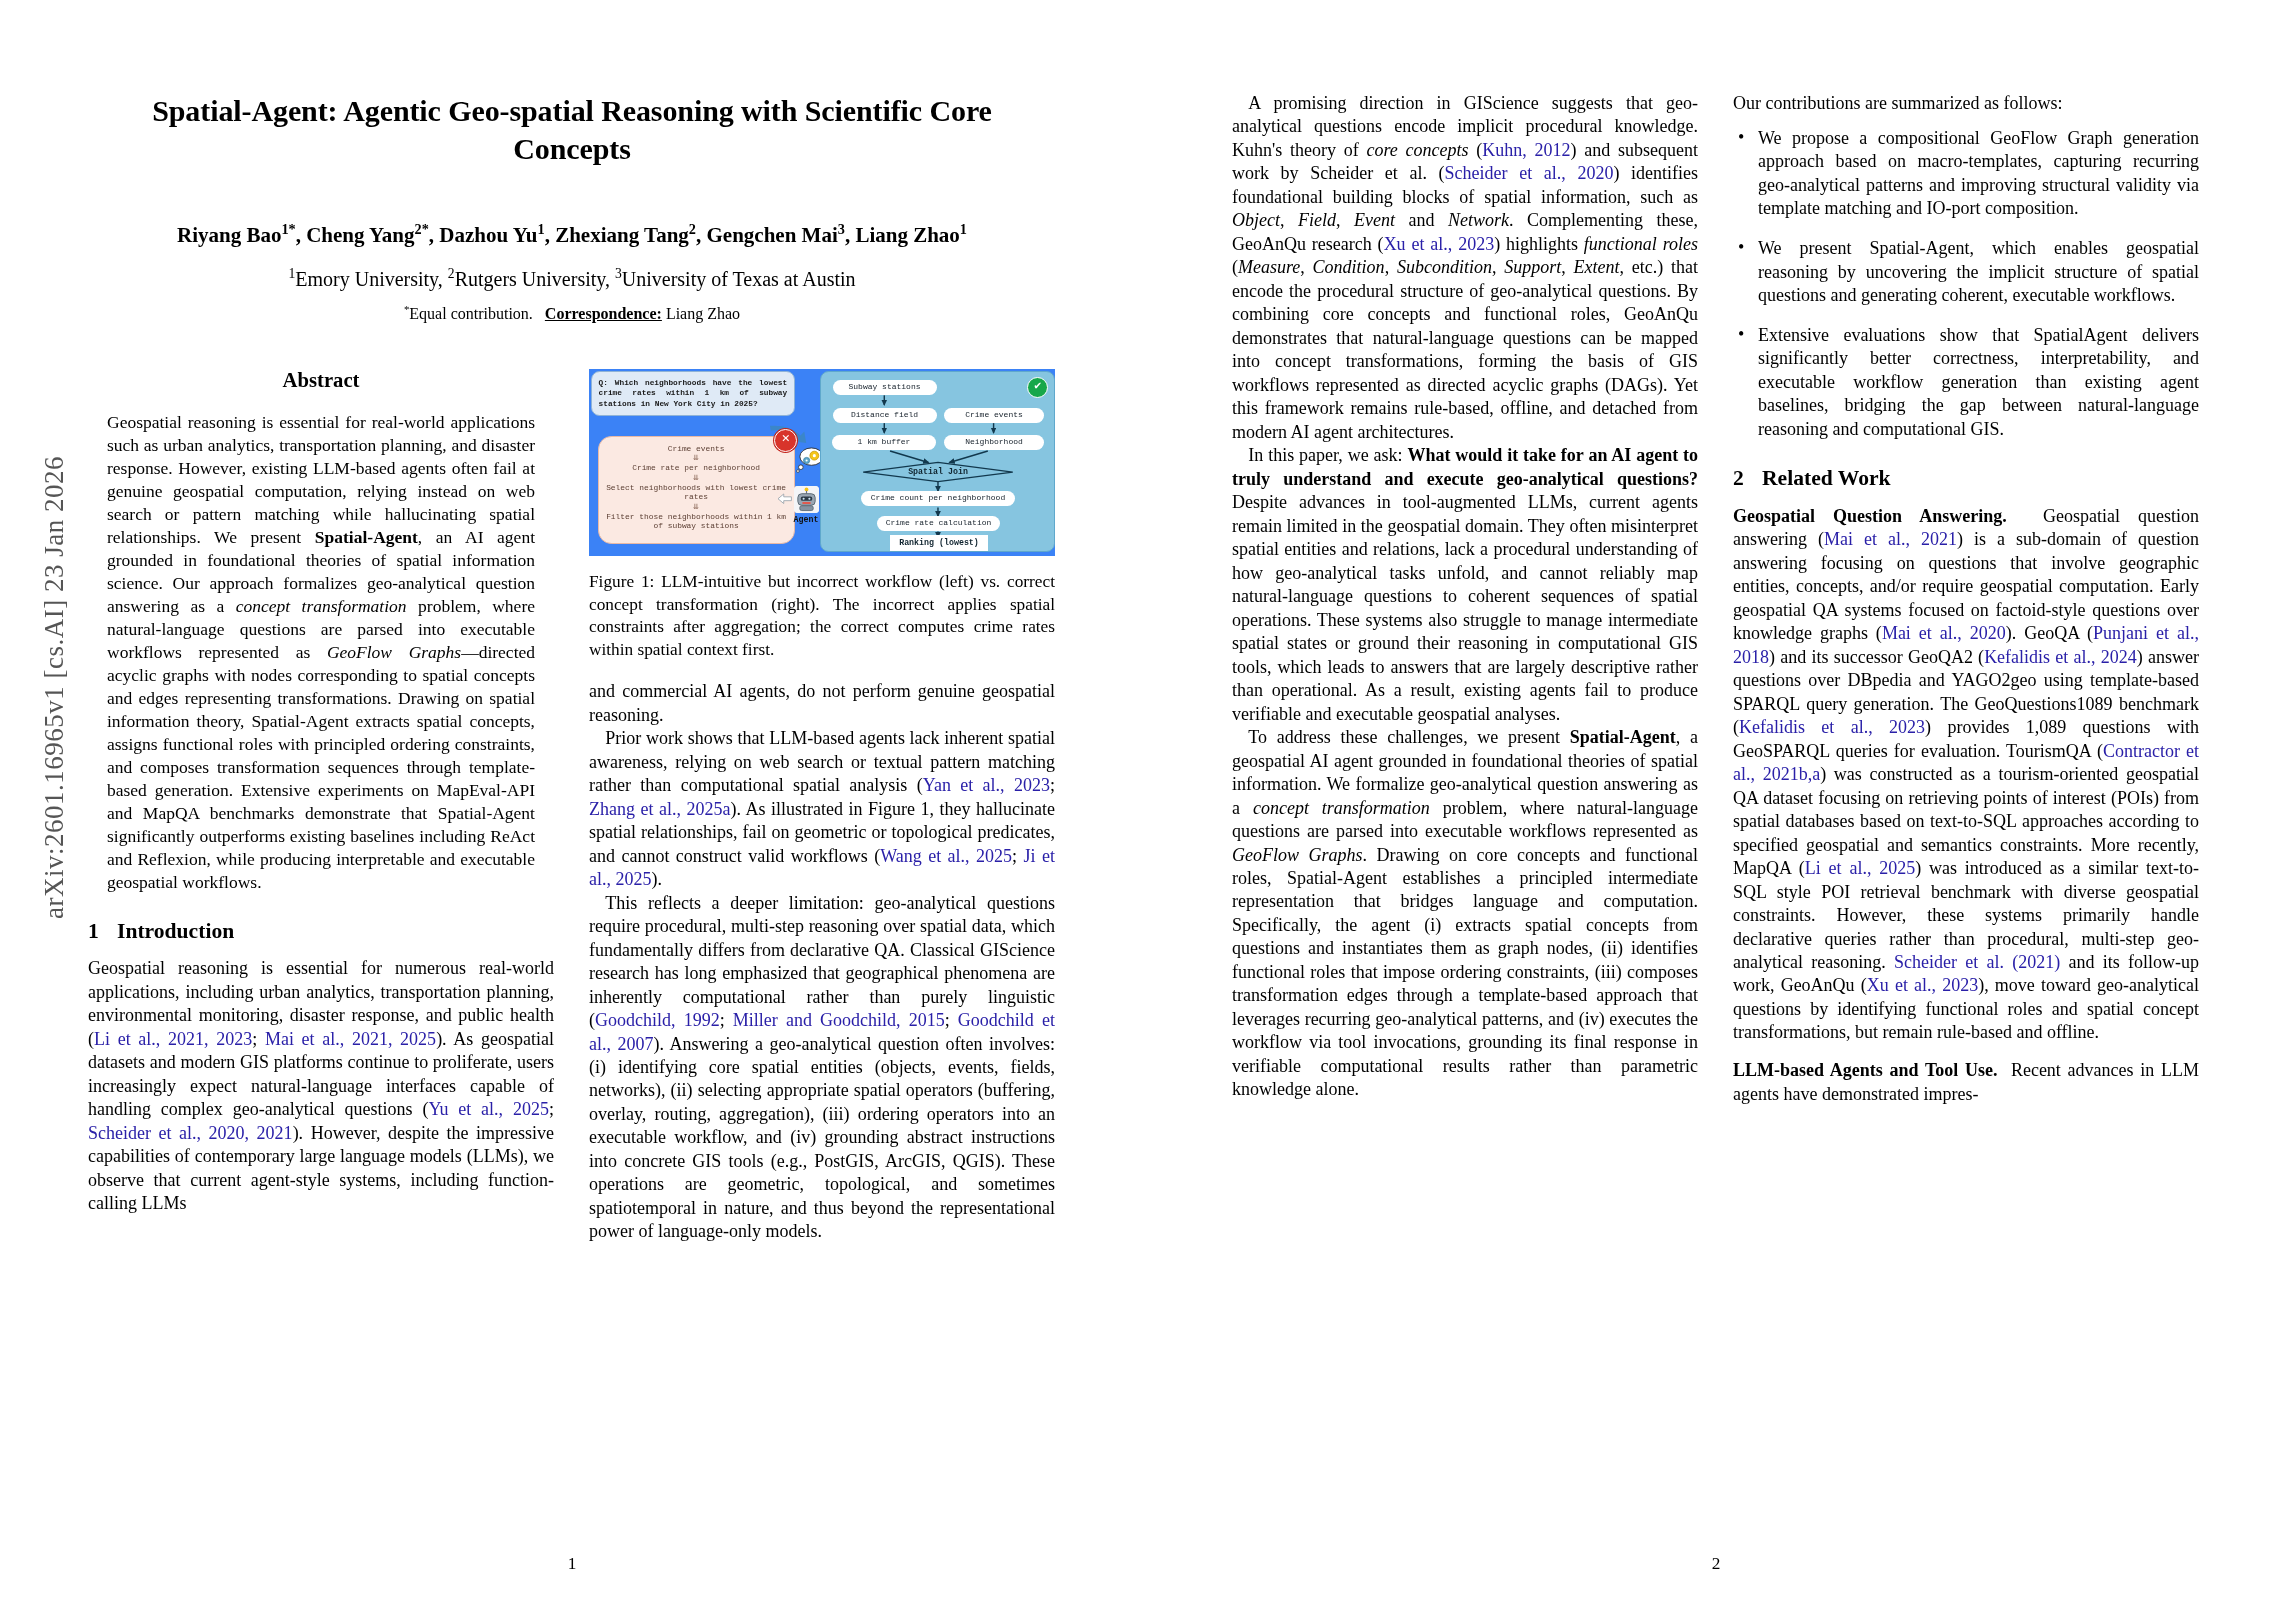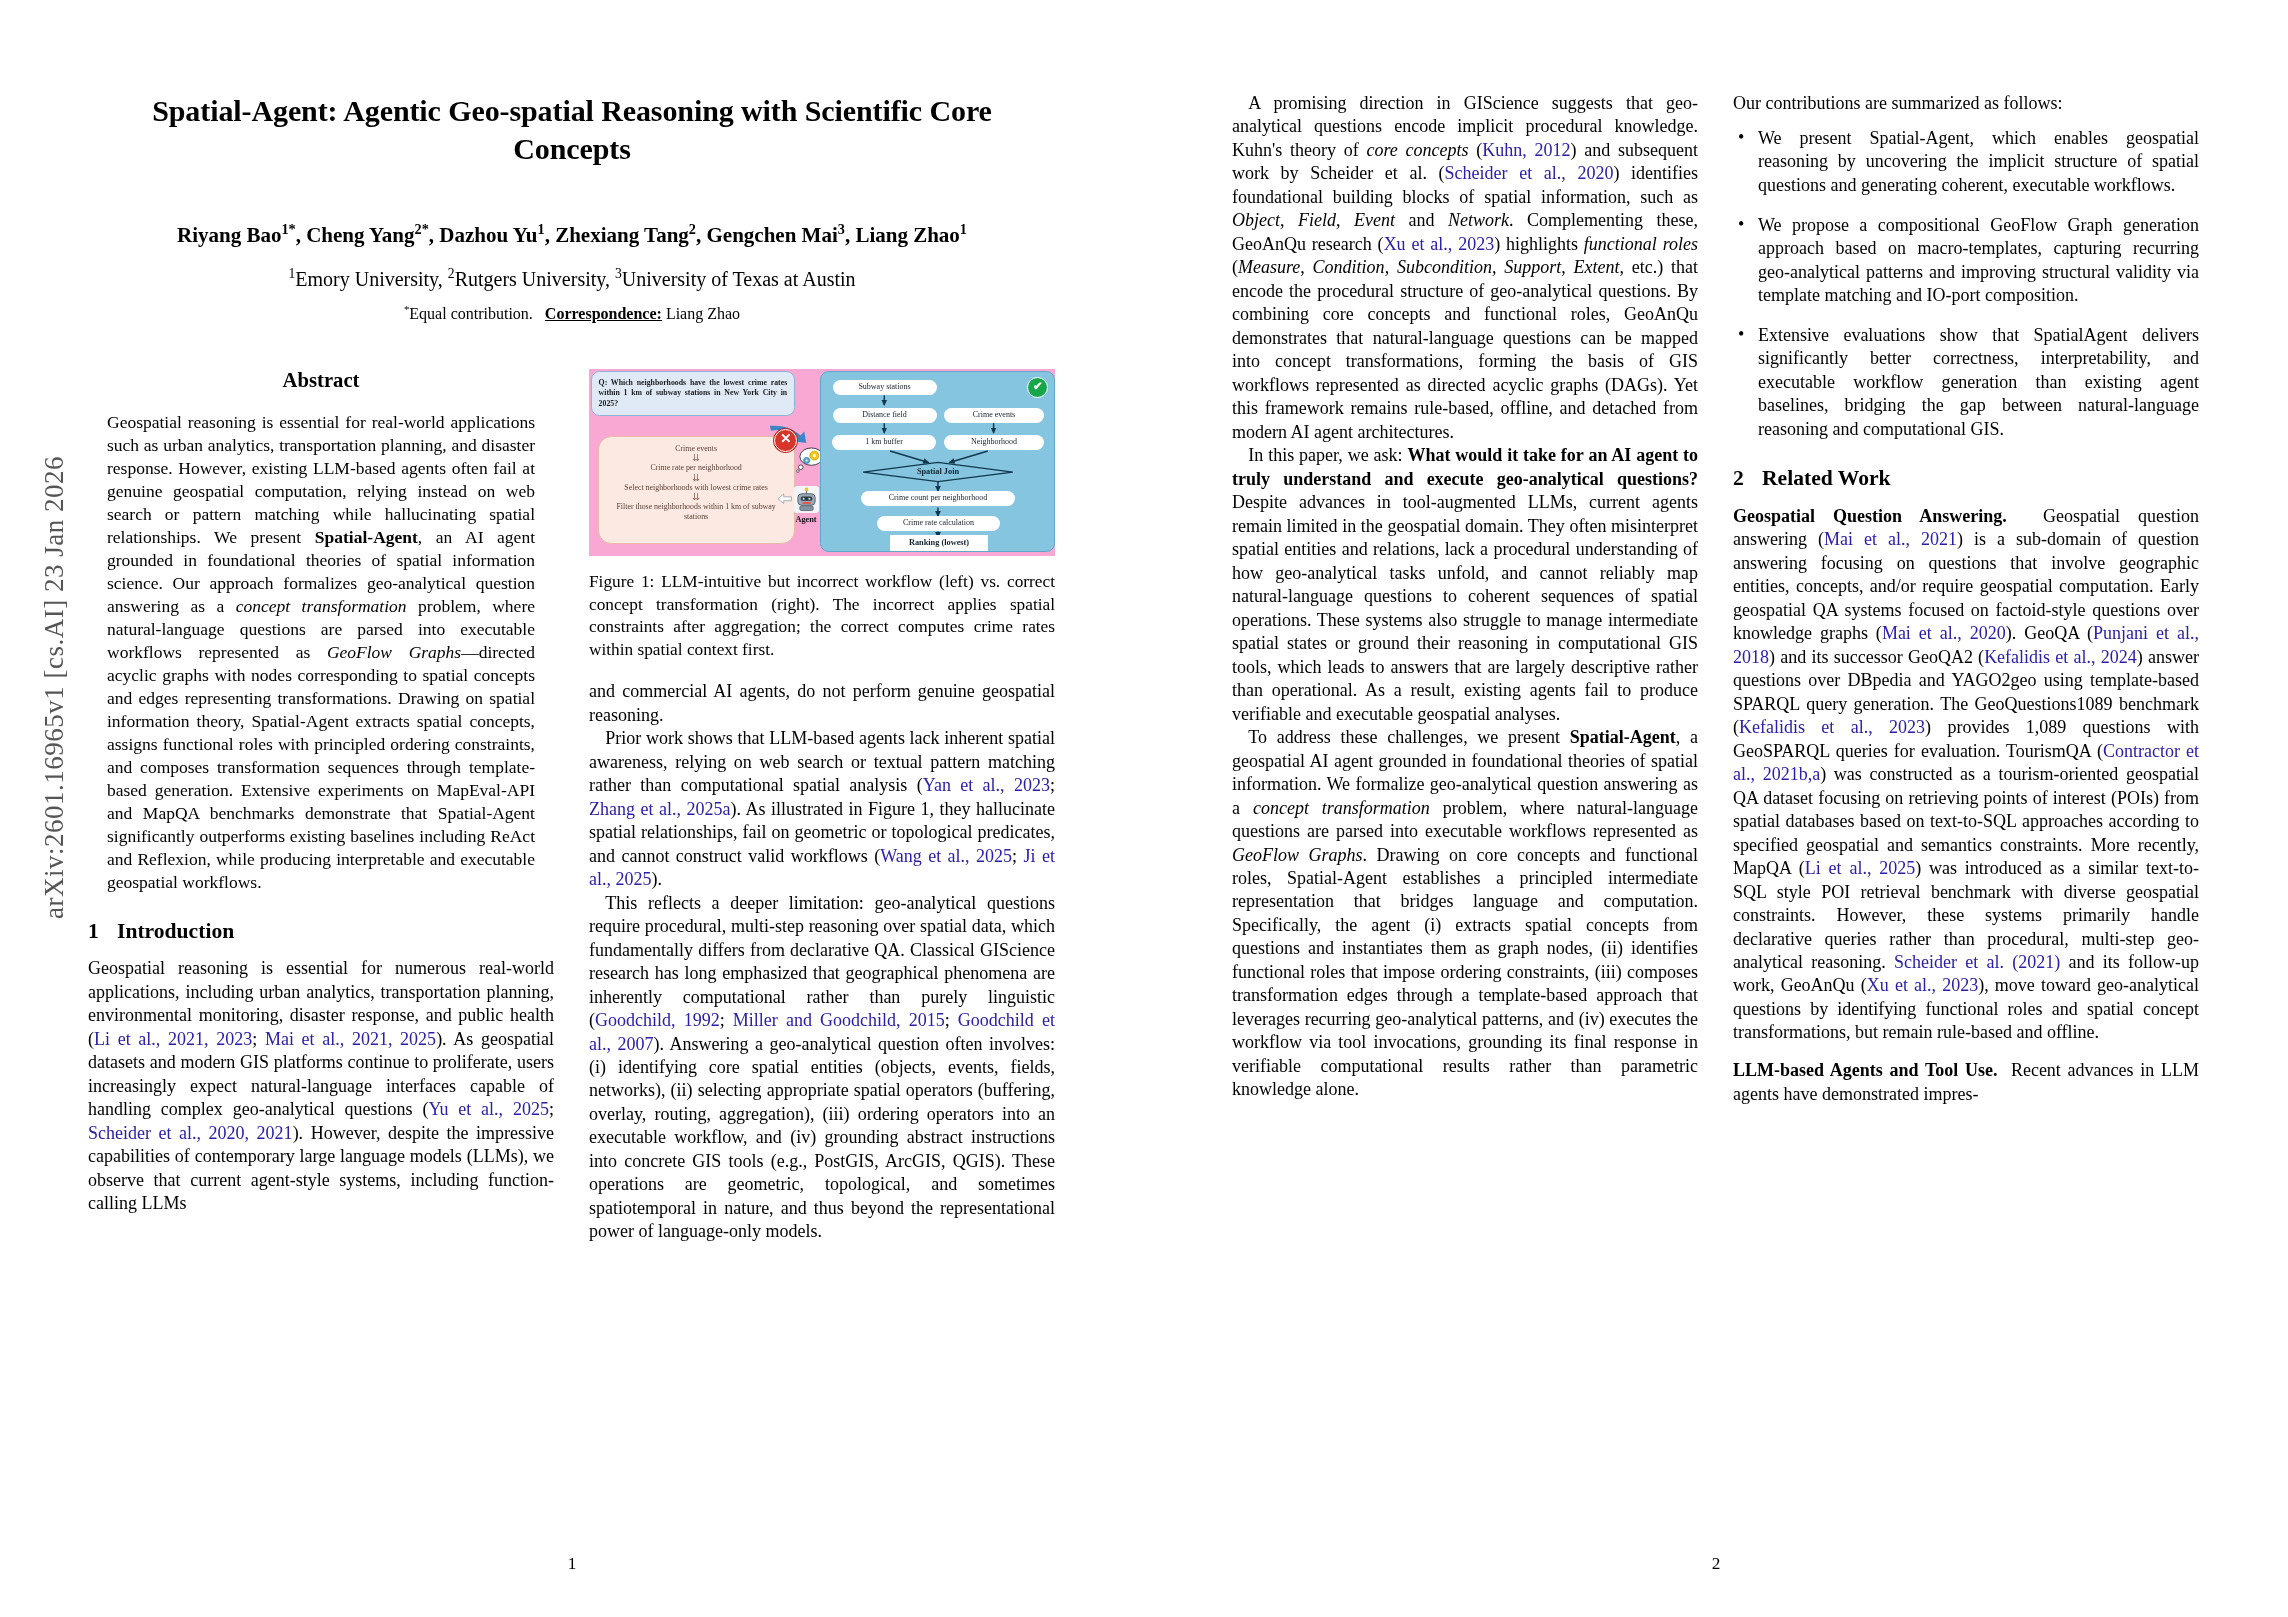--- a/index.html
+++ b/index.html
@@ -144,22 +144,22 @@
     top: -1px;
     font-size: 18px;
   }
 
   
   .figure-wrap { margin: 0 0 0 0; }
   .fig-canvas {
     position: relative;
     width: 466px;
     height: 187px;
-    background: #f9a8d4;
-    font-family: Liberation Serif, serif;
+    background: #3b82f6;
+    font-family: Liberation Mono, monospace;
   }
   .q-box {
     position: absolute;
     left: 1.9px; top: 1.9px;
     width: 204px;
     box-sizing: border-box;
     background: #dfeaf6;
     border: 1.3px solid #8fb3d6;
     border-radius: 8.6px;
     padding: 5.8px 6.7px;
@@ -442,22 +442,22 @@
 
         <p class="body"><span>In this paper, we ask:</span> <span class="bd">What would it take for an AI agent to truly understand and execute geo-analytical questions?</span> <span>Despite advances in tool-augmented LLMs, current agents remain limited in the geospatial domain. They often misinterpret spatial entities and relations, lack a procedural understanding of how geo-analytical tasks unfold, and cannot reliably map natural-language questions to coherent sequences of spatial operations. These systems also struggle to manage intermediate spatial states or ground their reasoning in computational GIS tools, which leads to answers that are largely descriptive rather than operational. As a result, existing agents fail to produce verifiable and executable geospatial analyses.</span></p>
 
         <p class="body">To address these challenges, we present <span class="bd">Spatial-Agent</span>, a geospatial AI agent grounded in foundational theories of spatial information. We formalize geo-analytical question answering as a <span class="it">concept transformation</span> problem, where natural-language questions are parsed into executable workflows represented as <span class="it">GeoFlow Graphs</span>. Drawing on core concepts and functional roles, Spatial-Agent establishes a principled intermediate representation that bridges language and computation. Specifically, the agent (i) extracts spatial concepts from questions and instantiates them as graph nodes, (ii) identifies functional roles that impose ordering constraints, (iii) composes transformation edges through a template-based approach that leverages recurring geo-analytical patterns, and (iv) executes the workflow via tool invocations, grounding its final response in verifiable computational results rather than parametric knowledge alone.</p>
       </div>
 
       <div class="col col-p2">
         <p class="body noindent">Our contributions are summarized as follows:</p>
 
         <ul class="contrib">
+          <li>We propose a compositional GeoFlow Graph generation approach based on macro-templates, capturing recurring geo-analytical patterns and improving structural validity via template matching and IO-port composition.</li>
           <li>We present Spatial-Agent, which enables geospatial reasoning by uncovering the implicit structure of spatial questions and generating coherent, executable workflows.</li>
-          <li>We propose a compositional GeoFlow Graph generation approach based on macro-templates, capturing recurring geo-analytical patterns and improving structural validity via template matching and IO-port composition.</li>
           <li>Extensive evaluations show that SpatialAgent delivers significantly better correctness, interpretability, and executable workflow generation than existing agent baselines, bridging the gap between natural-language reasoning and computational GIS.</li>
         </ul>
 
         <h2 class="section-head">
           <span class="num">2</span><span>Related Work</span>
         </h2>
 
         <p class="body noindent"><span class="bd">Geospatial Question Answering.</span> &nbsp;Geospatial question answering (<span class="cite">Mai et al., 2021</span>) is a sub-domain of question answering focusing on questions that involve geographic entities, concepts, and/or require geospatial computation. Early geospatial QA systems focused on factoid-style questions over knowledge graphs (<span class="cite">Mai et al., 2020</span>). GeoQA (<span class="cite">Punjani et al., 2018</span>) and its successor GeoQA2 (<span class="cite">Kefalidis et al., 2024</span>) answer questions over DBpedia and YAGO2geo using template-based SPARQL query generation. The GeoQuestions1089 benchmark (<span class="cite">Kefalidis et al., 2023</span>) provides 1,089 questions with GeoSPARQL queries for evaluation. TourismQA (<span class="cite">Contractor et al., 2021b,a</span>) was constructed as a tourism-oriented geospatial QA dataset focusing on retrieving points of interest (POIs) from spatial databases based on text-to-SQL approaches according to specified geospatial and semantics constraints. More recently, MapQA (<span class="cite">Li et al., 2025</span>) was introduced as a similar text-to-SQL style POI retrieval benchmark with diverse geospatial constraints. However, these systems primarily handle declarative queries rather than procedural, multi-step geo-analytical reasoning. <span class="cite">Scheider et al. (2021)</span> and its follow-up work, GeoAnQu (<span class="cite">Xu et al., 2023</span>), move toward geo-analytical questions by identifying functional roles and spatial concept transformations, but remain rule-based and offline.</p>
 
         <p class="body noindent" style="margin-top:14.4px;"><span class="bd">LLM-based Agents and Tool Use.</span> &nbsp;Recent advances in LLM agents have demonstrated impres-</p>

